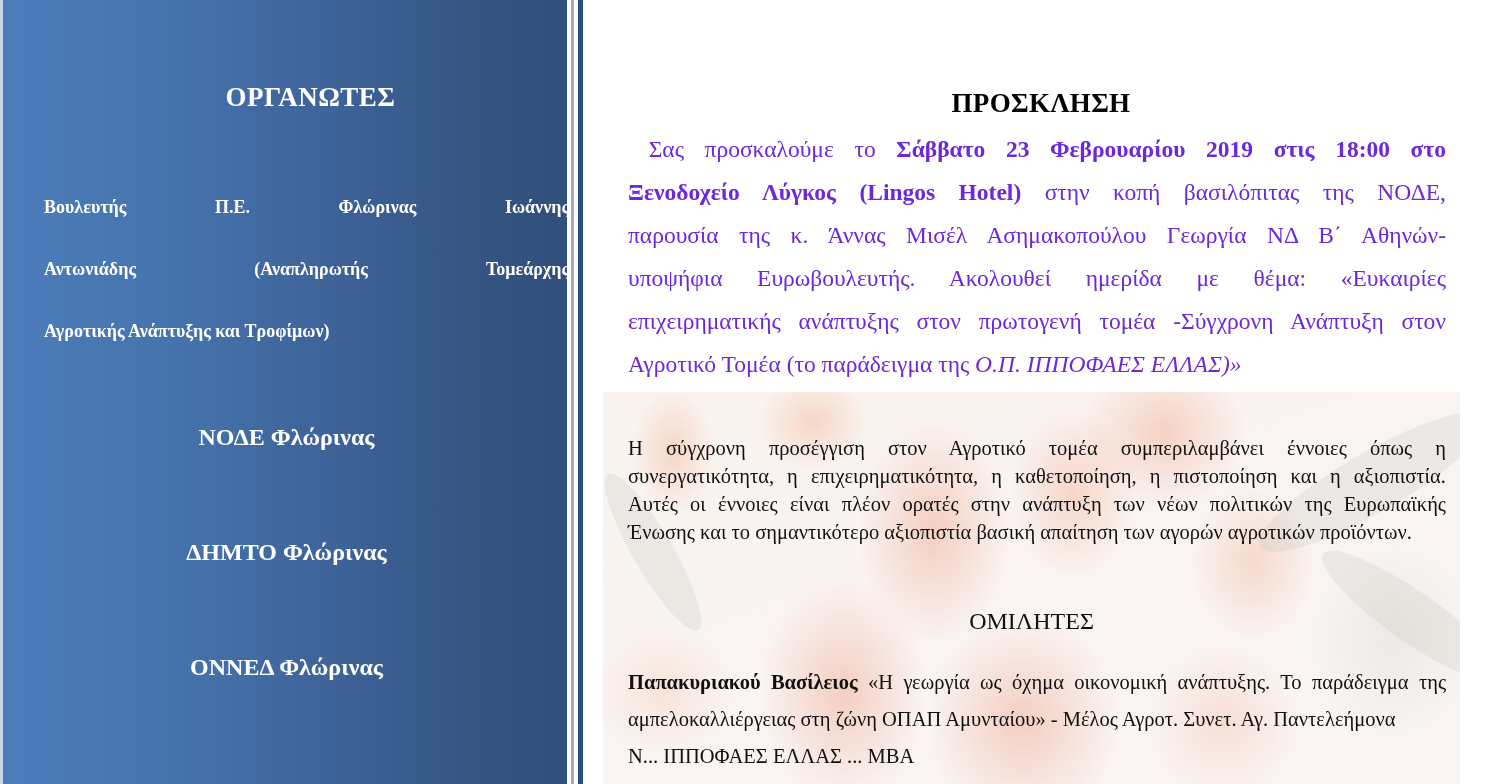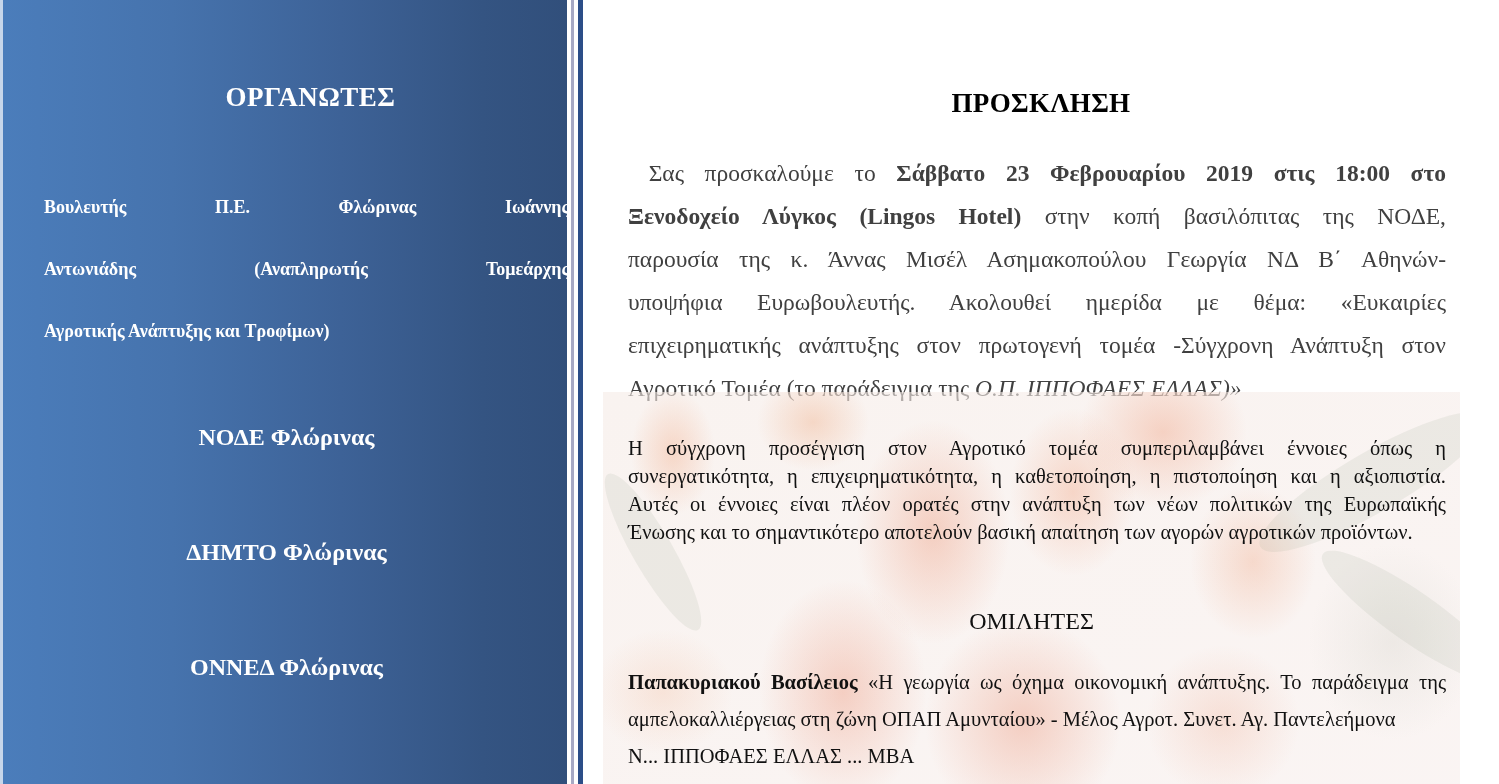--- a/index.html
+++ b/index.html
@@ -105,22 +105,21 @@
     color: #000;
     letter-spacing: 0.3px;
   }
   .intro {
     position: absolute;
     left: 45px;
     width: 818px;
     top: 128px;
     font-size: 23.5px;
     line-height: 43px;
-    color: #404040;
-    margin-top: 24px;
+    color: #6d28d9;
   }
   .intro .line {
     display: block;
     white-space: nowrap;
     text-align: justify;
     text-align-last: justify;
   }
   .intro .line.last { text-align-last: left; }
   .intro b { font-weight: bold; }
   .intro i { font-style: italic; }
@@ -230,21 +229,21 @@
 
     <div class="photo-area">
       <div class="leaf" style="left:640px;top:60px;width:260px;height:60px;transform:rotate(-30deg);"></div>
       <div class="leaf" style="left:700px;top:200px;width:220px;height:50px;transform:rotate(35deg);"></div>
       <div class="leaf" style="left:-40px;top:140px;width:180px;height:40px;transform:rotate(60deg);"></div>
 
       <div class="photo-content para">
         <span class="line">Η σύγχρονη προσέγγιση στον Αγροτικό τομέα συμπεριλαμβάνει έννοιες όπως η</span>
         <span class="line">συνεργατικότητα, η επιχειρηματικότητα, η καθετοποίηση, η πιστοποίηση και η αξιοπιστία.</span>
         <span class="line">Αυτές οι έννοιες είναι πλέον ορατές στην ανάπτυξη των νέων πολιτικών της Ευρωπαϊκής</span>
-        <span class="line last">Ένωσης και το σημαντικότερο αποτελούν βασική απαίτηση των αγορών αγροτικών προϊόντων.</span>
+        <span class="line last">Ένωσης και το σημαντικότερο αξιοπιστία βασική απαίτηση των αγορών αγροτικών προϊόντων.</span>
       </div>
 
       <div class="speakers-title">ΟΜΙΛΗΤΕΣ</div>
 
       <div class="photo-content speakers">
         <span class="line just"><b>Παπακυριακού Βασίλειος</b><span> «Η γεωργία ως όχημα οικονομική ανάπτυξης. Το παράδειγμα της</span></span>
         <span class="line">αμπελοκαλλιέργειας στη ζώνη ΟΠΑΠ Αμυνταίου» - Μέλος Αγροτ. Συνετ. Αγ.  Παντελεήμονα</span>
         <span class="line">Ν... ΙΠΠΟΦΑΕΣ ΕΛΛΑΣ ... MBA</span>
       </div>
     </div>

